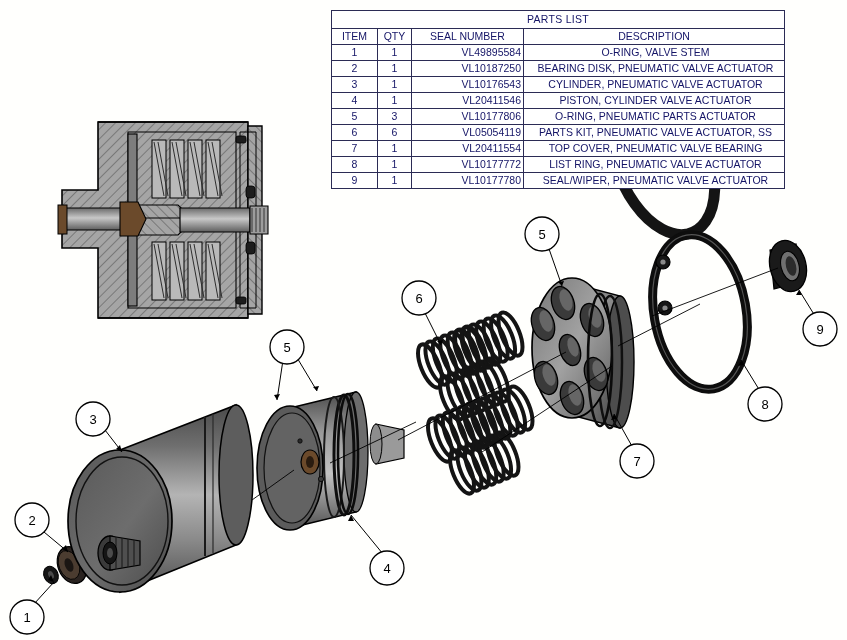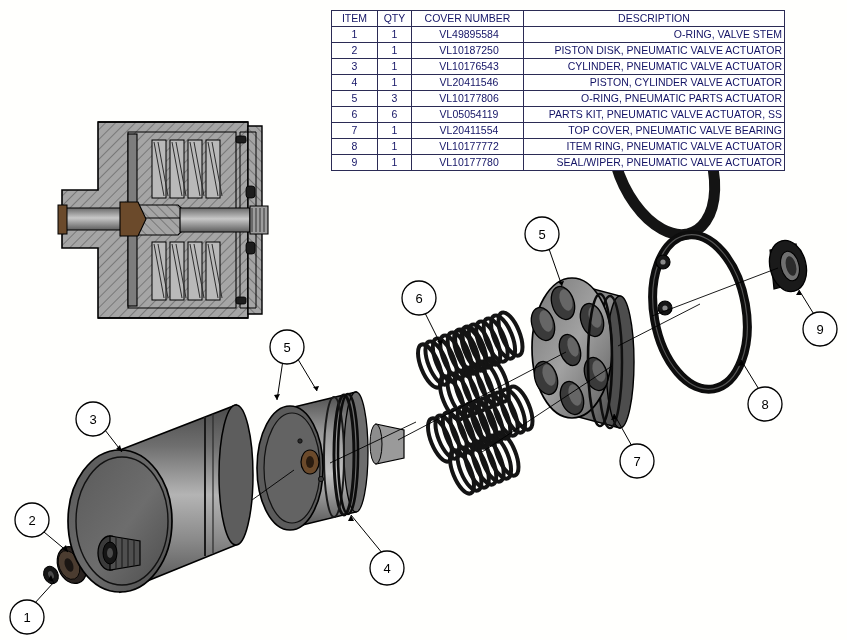--- a/index.html
+++ b/index.html
@@ -41,22 +41,22 @@
   }
   #parts-list .title-cell {
     text-align: center;
     font-size: 10.5px;
     letter-spacing: 0.3px;
     height: 17px;
     line-height: 17px;
   }
   #parts-list thead th { text-align: center; }
   #parts-list td.c-item, #parts-list td.c-qty { text-align: center; }
-  #parts-list td.c-pn { text-align: center; padding-left: 5px; }
-  #parts-list td.c-desc { text-align: right; padding-left: 5px; }
+  #parts-list td.c-pn { text-align: right; padding-left: 5px; }
+  #parts-list td.c-desc { text-align: center; padding-left: 5px; }
   .col-item  { width: 46px; }
   .col-qty   { width: 34px; }
   .col-pn    { width: 112px; }
   .col-desc  { width: 261px; }
 
   
   #drawing {
     position: absolute;
     left: 0; top: 0;
     width: 847px; height: 640px;
@@ -433,38 +433,41 @@
 
   <table id="parts-list">
     <colgroup>
       <col class="col-item">
         <col class="col-qty">
         <col class="col-pn">
         <col class="col-desc">
     </colgroup>
     <thead>
       <tr>
+        <th class="title-cell" colspan="4">PARTS LIST</th>
+      </tr>
+      <tr>
         <th>ITEM</th>
         <th>QTY</th>
-        <th>COVER NUMBER</th>
+        <th>SEAL NUMBER</th>
         <th>DESCRIPTION</th>
       </tr>
     </thead>
     <tbody>
       <tr>
         <td class="c-item">1</td>
         <td class="c-qty">1</td>
         <td class="c-pn">VL49895584</td>
         <td class="c-desc">O-RING, VALVE STEM</td>
       </tr>
       <tr>
         <td class="c-item">2</td>
         <td class="c-qty">1</td>
         <td class="c-pn">VL10187250</td>
-        <td class="c-desc">PISTON DISK, PNEUMATIC VALVE ACTUATOR</td>
+        <td class="c-desc">BEARING DISK, PNEUMATIC VALVE ACTUATOR</td>
       </tr>
       <tr>
         <td class="c-item">3</td>
         <td class="c-qty">1</td>
         <td class="c-pn">VL10176543</td>
         <td class="c-desc">CYLINDER, PNEUMATIC VALVE ACTUATOR</td>
       </tr>
       <tr>
         <td class="c-item">4</td>
         <td class="c-qty">1</td>
@@ -486,21 +489,21 @@
       <tr>
         <td class="c-item">7</td>
         <td class="c-qty">1</td>
         <td class="c-pn">VL20411554</td>
         <td class="c-desc">TOP COVER, PNEUMATIC VALVE BEARING</td>
       </tr>
       <tr>
         <td class="c-item">8</td>
         <td class="c-qty">1</td>
         <td class="c-pn">VL10177772</td>
-        <td class="c-desc">ITEM RING, PNEUMATIC VALVE ACTUATOR</td>
+        <td class="c-desc">LIST RING, PNEUMATIC VALVE ACTUATOR</td>
       </tr>
       <tr>
         <td class="c-item">9</td>
         <td class="c-qty">1</td>
         <td class="c-pn">VL10177780</td>
         <td class="c-desc">SEAL/WIPER, PNEUMATIC VALVE ACTUATOR</td>
       </tr>
     </tbody>
   </table>
 

